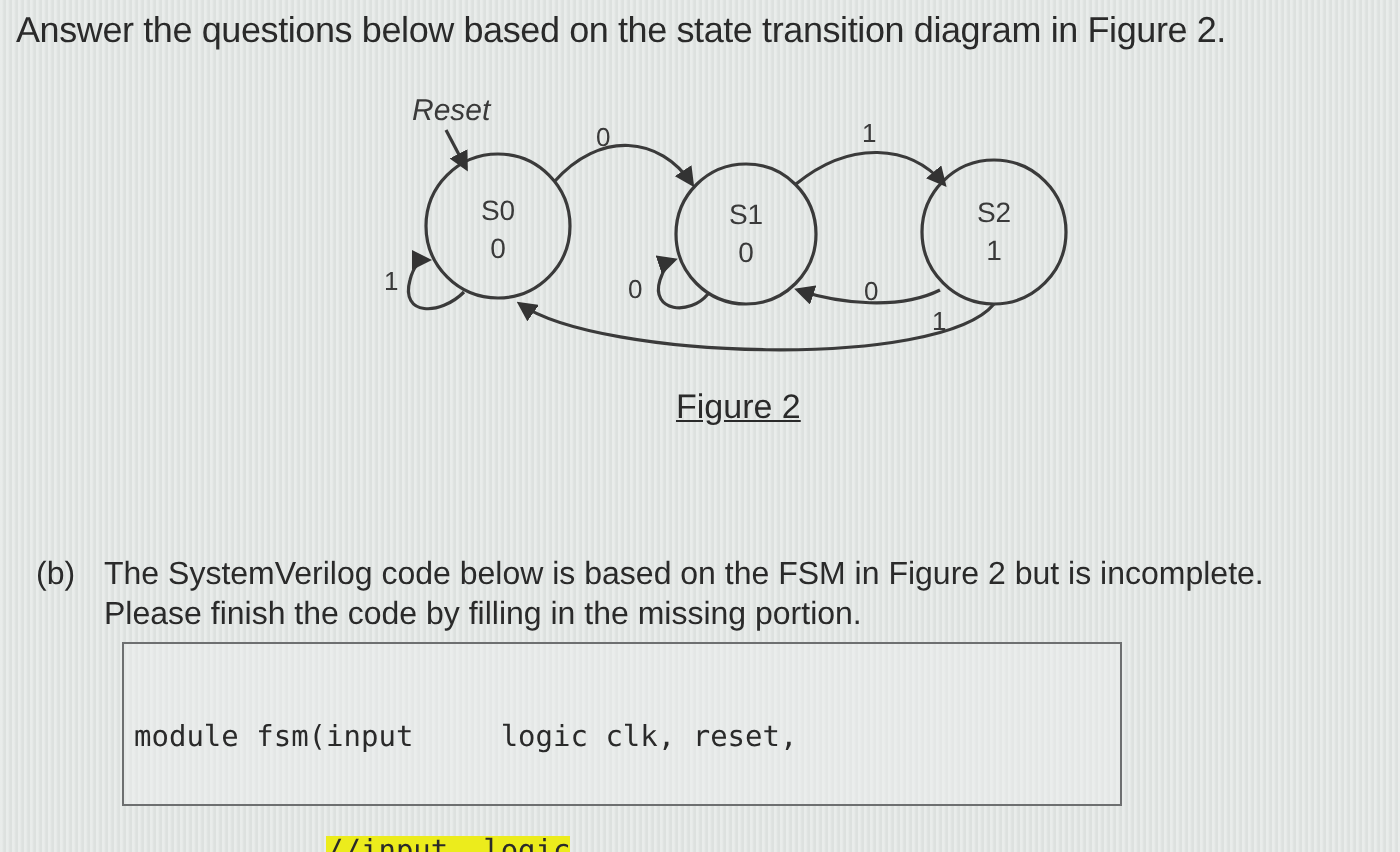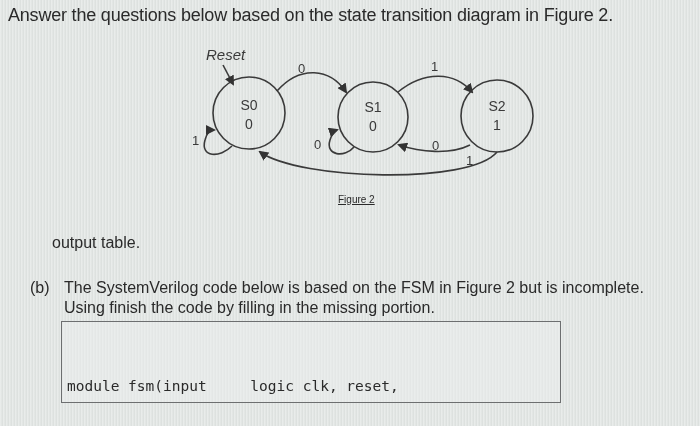--- a/index.html
+++ b/index.html
@@ -10,38 +10,38 @@
       font-family: "Liberation Sans", "DejaVu Sans", sans-serif;
       color: #2a2a2a;
       position: relative;
     }
     .title {
       position: absolute; left: 8px; top: 5px;
       font-size: 18px; letter-spacing: -0.2px;
     }
     .figure { position: absolute; left: 0; top: 0; width: 700px; height: 220px; }
     .caption {
-      position: absolute; left: 338px; top: 194px; font-size: 10px; text-decoration: underline;
+      position: absolute; left: 338px; top: 194px; font-size: 17px; text-decoration: underline;
     }
     .qa {
       position: absolute; left: 18px; top: 233px; width: 670px;
       font-size: 16px; line-height: 20px;
     }
     .qb {
       position: absolute; left: 18px; top: 278px; width: 670px;
-      font-size: 16px; line-height: 20px; margin-left: 12px;
+      font-size: 16px; line-height: 20px;
     }
     .q-label { display: inline-block; width: 34px; }
     .q-indent { padding-left: 34px; }
     .codebox {
       position: absolute; left: 61px; top: 321px; width: 500px; height: 82px;
       border: 1.5px solid #6d6f70; background: rgba(235,238,237,0.5);
       font-family: "DejaVu Sans Mono", "Liberation Mono", monospace;
       font-size: 14.5px; line-height: 19px;
-      padding: 17px 0 0 5px; box-sizing: border-box;
+      padding: 0 0 0 5px; box-sizing: border-box;
       white-space: pre;
     }
     .hl { background: #ecec1c; }
     .code-line { display: block; height: 19px; }
   </style>
 </head>
 <body>
 
 <div class="title">Answer the questions below based on the state transition diagram in Figure 2.</div>
 
@@ -84,25 +84,24 @@
     <text x="314" y="149" font-size="13">0</text>
     <text x="431" y="71" font-size="13">1</text>
     <text x="432" y="150" font-size="13">0</text>
     <text x="466" y="165" font-size="13">1</text>
   </g>
 </svg>
 
 <div class="caption">Figure 2</div>
 
 <div class="qa">
-  <div class="q-indent">output table.</div>
 </div>
 
 <div class="qb">
   <div><span class="q-label">(b)</span><span>The SystemVerilog code below is based on the FSM in Figure 2 but is incomplete.</span></div>
-  <div class="q-indent">Using finish the code by filling in the missing portion.</div>
+  <div class="q-indent">Please finish the code by filling in the missing portion.</div>
 </div>
 
 <div class="codebox">
   <span class="code-line">module fsm(input     logic clk, reset,</span>
   <span class="code-line"><span>           </span><span class="hl">//input  logic</span><span>,</span></span>
   
 </div>
 
 </body></html>

